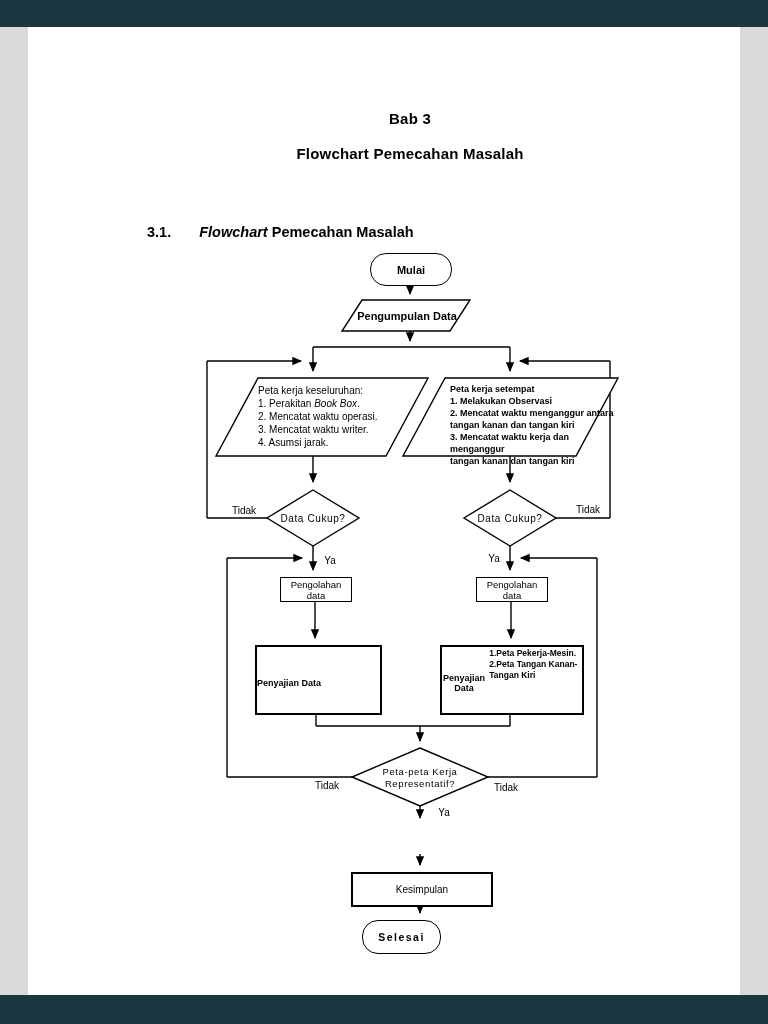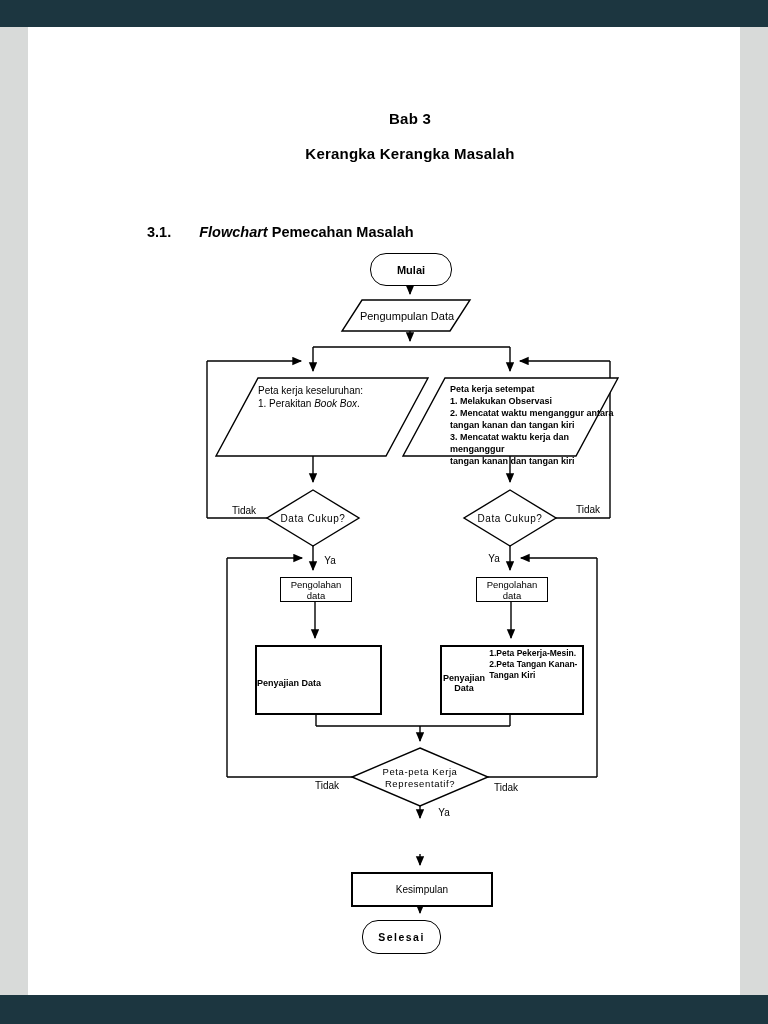--- a/index.html
+++ b/index.html
@@ -91,32 +91,35 @@
     <polygon points="510,490 556,518 510,546 464,518" fill="#fff"></polygon>
     <polygon points="420,748 488,777 420,806 352,777" fill="#fff"></polygon>
   </svg>
 
   <div class="chrome-top" style="background:#1c3640"></div>
   <div class="chrome-bottom" style="background:#1c3640"></div>
   <div class="chrome-left" style="background:#d8dad9"></div>
   <div class="chrome-right" style="background:#d8dad9"></div>
 
   <div class="abs title ctr" style="left:410px;top:118px;">Bab 3</div>
-  <div class="abs title ctr" style="left:410px;top:153px;">Kerangka Kerangka Masalah</div>
+  <div class="abs title ctr" style="left:410px;top:153px;">Flowchart Pemecahan Masalah</div>
   <div class="abs h31" style="left:147px;top:224px;">
     <span>3.1. </span><span class="it">Flowchart</span><span> Pemecahan Masalah</span>
   </div>
 
   <div class="node stadium" style="left:370px;top:253px;width:80px;height:31px;font-size:11px;font-weight:bold;">Mulai</div>
 
-  <div class="abs ctr" style="left:407px;top:316px;font-size:11px;">Pengumpulan Data</div>
+  <div class="abs ctr" style="left:407px;top:316px;font-size:11px;font-weight:bold;">Pengumpulan Data</div>
 
   <div class="para-text" style="left:258px;top:384px;width:172px;">
     <div>Peta kerja keseluruhan:</div>
     <div><span>1. Perakitan </span><span style="font-style:italic">Book Box</span><span>.</span></div>
+    <div class="ml">2. Mencatat waktu operasi.
+3. Mencatat waktu writer.
+4. Asumsi jarak.</div>
   </div>
 
   <div class="para-text-r" style="left:450px;top:383px;width:170px;">
     <div>Peta kerja setempat</div>
     <div class="ml">1. Melakukan Observasi
 2. Mencatat waktu menganggur antara
     tangan kanan dan tangan kiri
 3. Mencatat waktu kerja dan menganggur
     tangan kanan dan tangan kiri</div>
   </div>

